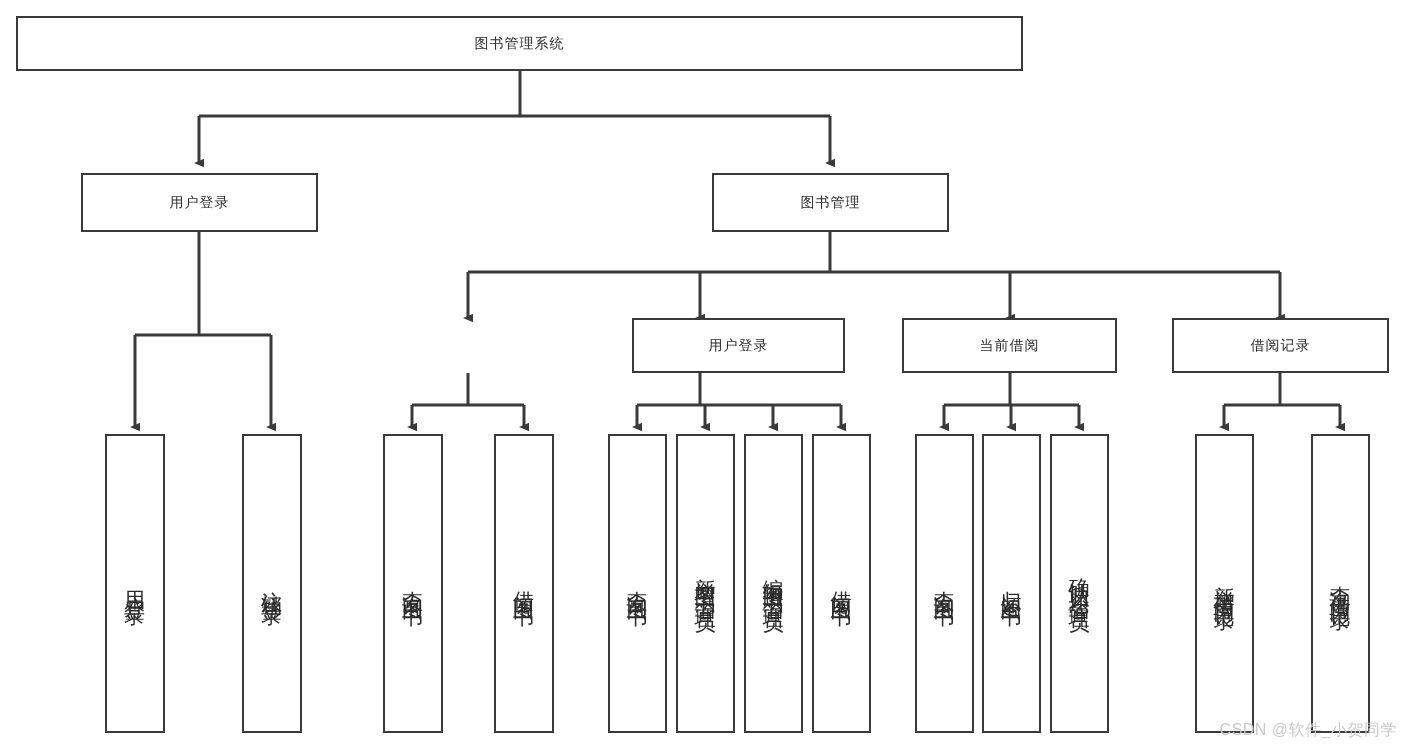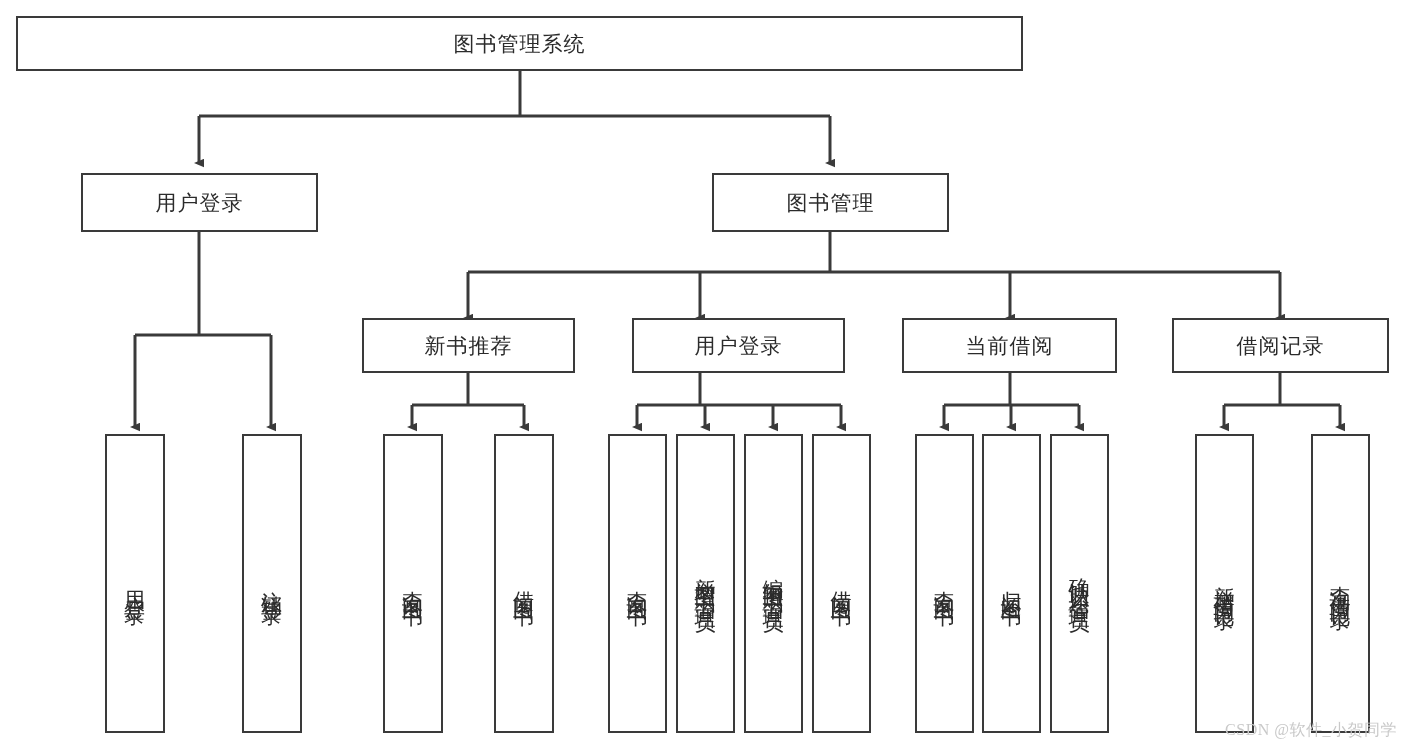--- a/index.html
+++ b/index.html
@@ -29,21 +29,21 @@
     position: absolute;
     box-sizing: border-box;
     background: #ffffff;
     border: 2px solid #3a3a3a;
     display: flex;
     align-items: center;
     justify-content: center;
     color: #2b2b2b;
   }
   .node.h-node {
-    font-size: 21px;
+    font-size: 14px;
     letter-spacing: 1px;
     font-family: Liberation Serif, serif;
   }
   .node.v-node {
     font-size: 21px;
   }
   .v-label {
     writing-mode: vertical-rl;
     text-orientation: upright;
     letter-spacing: 5px;
@@ -56,21 +56,20 @@
     display: block;
   }
   #watermark {
     position: absolute;
     right: 8px;
     bottom: 6px;
     font-size: 16px;
     color: #c9c9c9;
     letter-spacing: 0.5px;
     white-space: nowrap;
-    font-family: Liberation Serif, serif;
   }
 </style>
 </head>
 <body>
 
 <div id="canvas">
 
   <svg id="edges" viewBox="0 0 1405 747" xmlns="http://www.w3.org/2000/svg">
     <defs>
       <marker id="arrow" markerWidth="10" markerHeight="10" refX="4.2" refY="5" orient="auto" markerUnits="userSpaceOnUse">
@@ -129,23 +128,20 @@
   </div>
 
   <div class="node h-node" style="left:81px; top:173px; width:237px; height:59px;">
     <span class="h-label">用户登录</span>
   </div>
 
   <div class="node h-node" style="left:712px; top:173px; width:237px; height:59px;">
     <span class="h-label">图书管理</span>
   </div>
 
-  <div class="node h-node" style="left:362px; top:318px; width:213px; height:55px;">
-    <span class="h-label">新书推荐</span>
-  </div>
 
   <div class="node h-node" style="left:632px; top:318px; width:213px; height:55px;">
     <span class="h-label">用户登录</span>
   </div>
 
   <div class="node h-node" style="left:1172px; top:318px; width:217px; height:55px;">
     <span class="h-label">借阅记录</span>
   </div>
 
   <div class="node h-node" style="left:902px; top:318px; width:215px; height:55px;">

